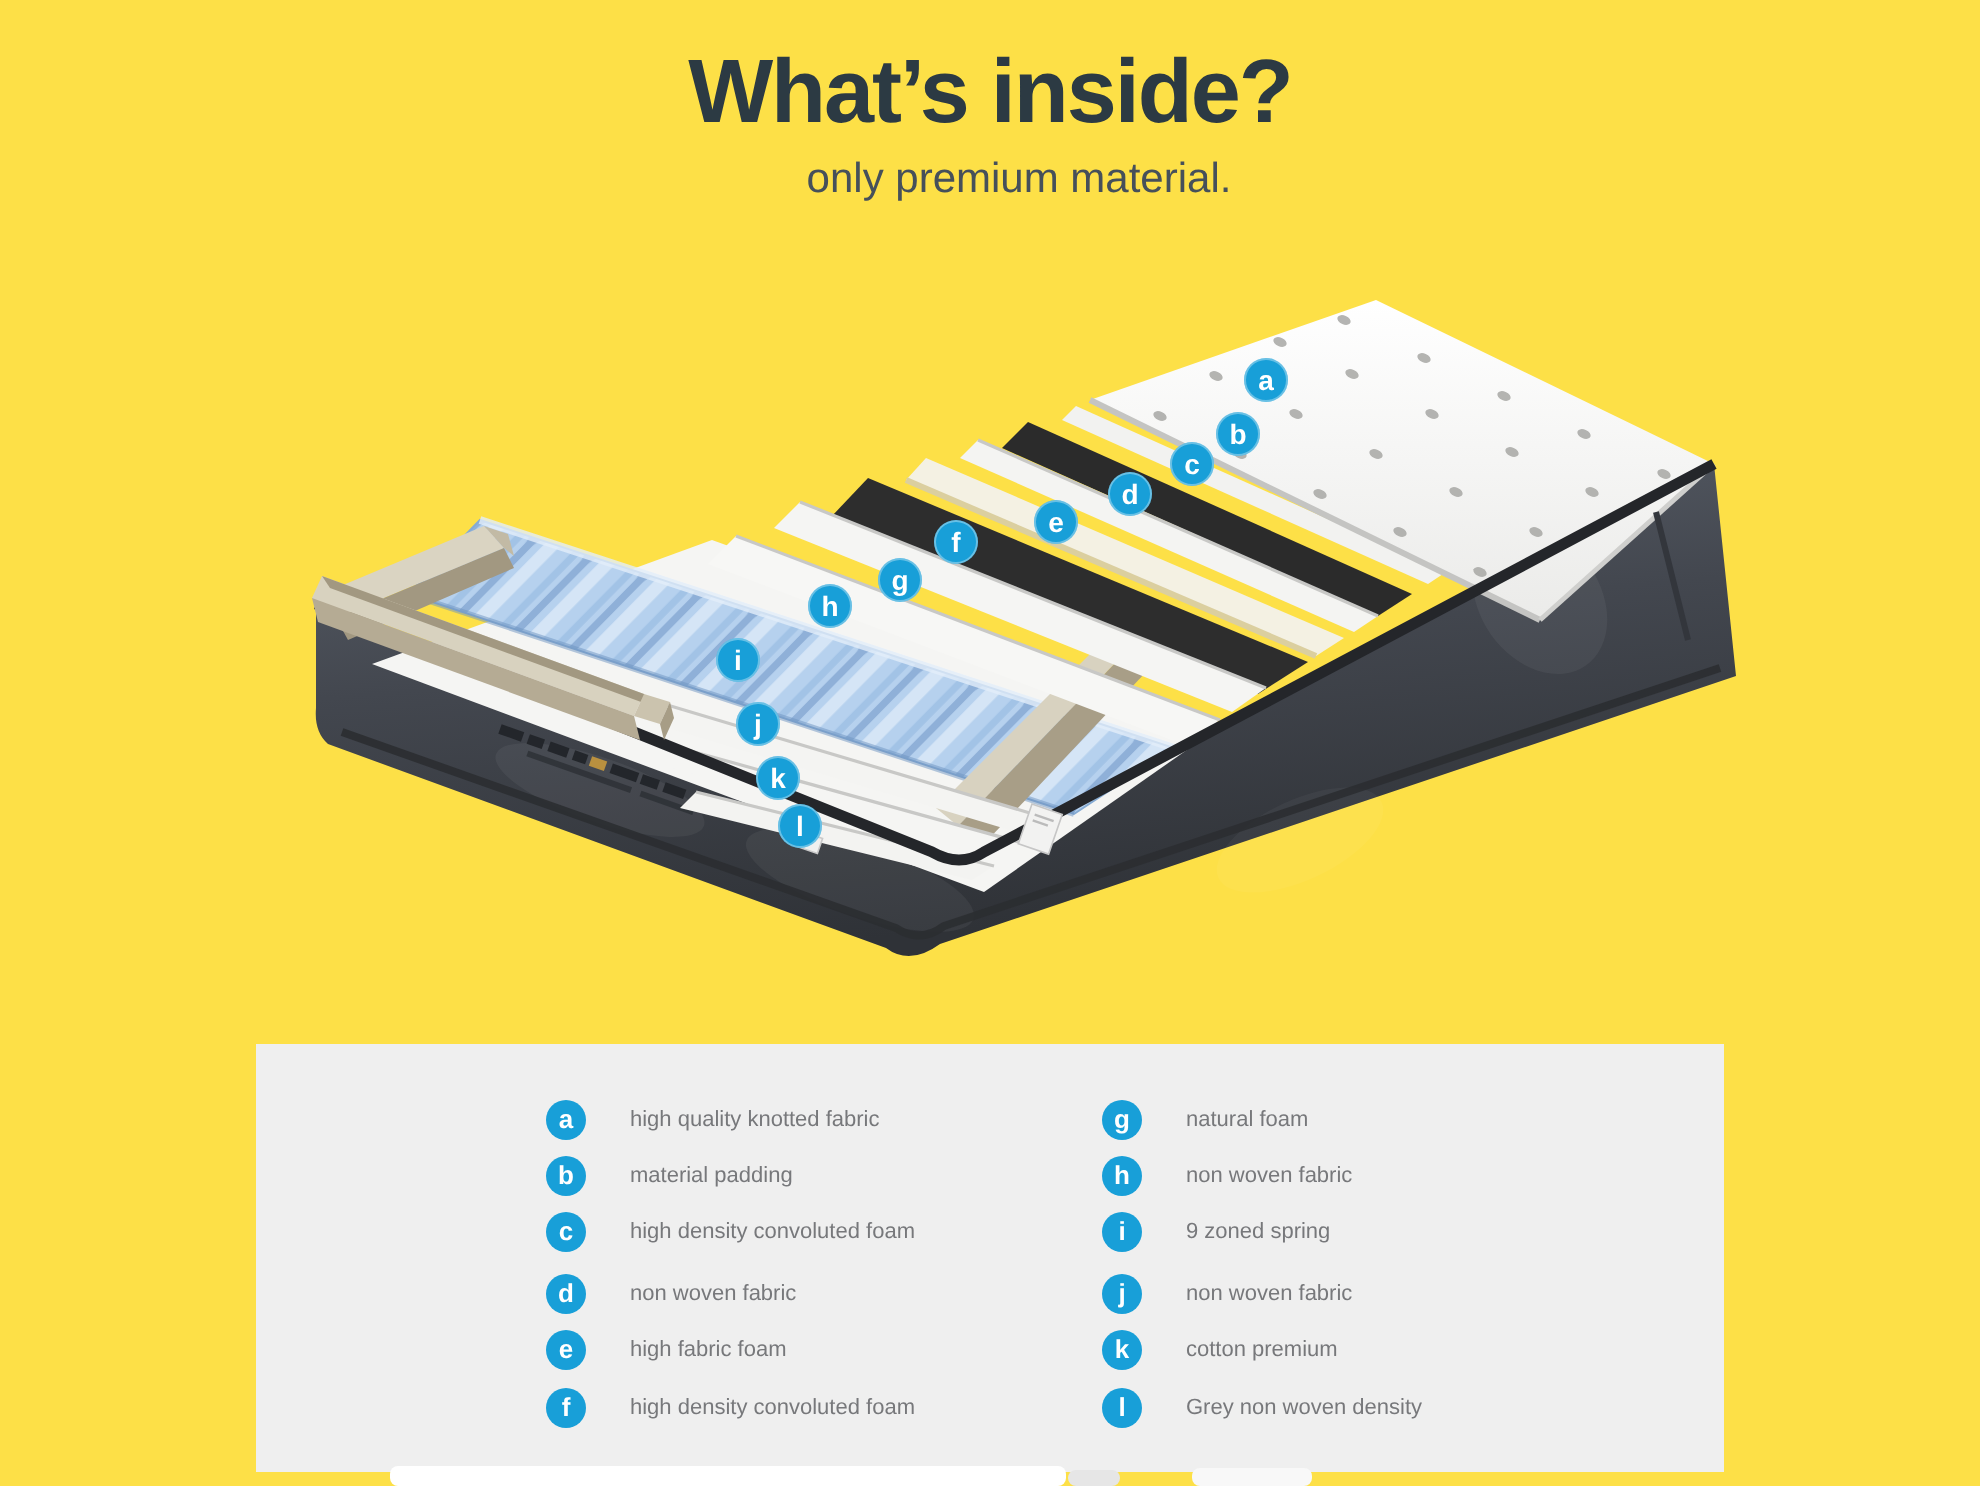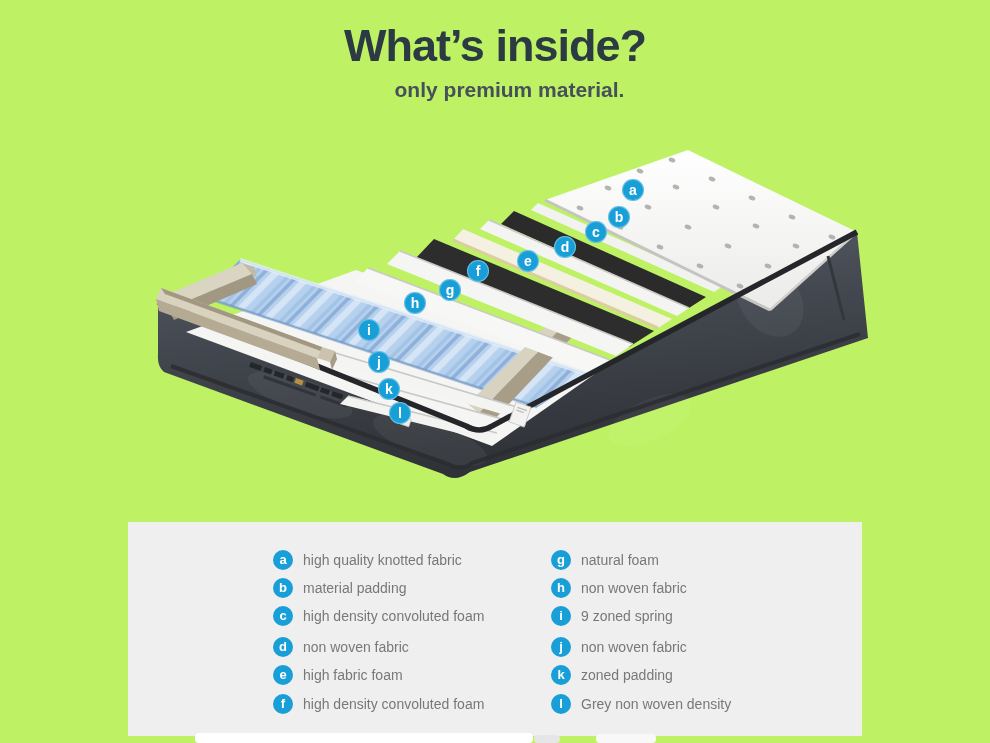--- a/index.html
+++ b/index.html
@@ -1,39 +1,39 @@
 <!DOCTYPE html>
 <html><head>
 <meta charset="utf-8">
 <style>
   html,body{margin:0;padding:0;background:#fff;}
   .stage{
-    position:relative;width:990px;height:743px;background:#bef264;overflow:hidden;
+    position:relative;width:990px;height:743px;background:#fde047;overflow:hidden;
     font-family:"Liberation Sans",sans-serif;
   }
   .hdr{position:absolute;left:0;top:0;width:990px;text-align:center;}
   .title{
     margin:0;padding-top:20px;font-size:45px;font-weight:800;letter-spacing:-1px;
     color:#2c3a43;
   }
-  .subtitle{margin:0;padding-top:6px;font-size:21px;font-weight:700;color:#46505a;padding-left:29px;}
+  .subtitle{margin:0;padding-top:6px;font-size:21px;font-weight:400;color:#46505a;padding-left:29px;}
   .illus{position:absolute;left:0;top:0;width:990px;height:743px;}
   .callout{
     position:absolute;width:22px;height:22px;border-radius:50%;
     background:#189fd8;color:#fff;text-align:center;
     font-size:14px;font-weight:700;line-height:22px;
     box-shadow:0 0 0 1px rgba(255,255,255,0.35) inset;
   }
   .panel{position:absolute;left:128px;top:522px;width:734px;height:214px;background:#efefef;}
   .legend-item{position:absolute;display:flex;align-items:center;height:20px;}
   .legend-item .dot{
     width:20px;height:20px;border-radius:50%;background:#189fd8;color:#fff;
     text-align:center;font-size:13px;font-weight:700;line-height:20px;flex:0 0 20px;
   }
-  .legend-item .lbl{margin-left:10px;font-size:14px;color:#77787b;white-space:nowrap;}
+  .legend-item .lbl{margin-left:22px;font-size:11px;color:#77787b;white-space:nowrap;}
   .col-a{left:145px;}
   .col-b{left:423px;}
   .r0{top:28px;} .r1{top:56px;} .r2{top:84px;} .r3{top:115px;} .r4{top:143px;} .r5{top:172px;}
   .wm{position:absolute;border-radius:4px;}
   .wm1{left:195px;top:733px;width:338px;height:10px;background:#ffffff;}
   .wm2{left:596px;top:734px;width:60px;height:9px;background:#f8f8f8;}
   .wm3{left:534px;top:735px;width:26px;height:8px;background:#e6e6e6;}
 </style>
 </head>
 <body>
@@ -224,21 +224,21 @@
     <div class="legend-item col-b r2">
       <span class="dot">i</span>
       <span class="lbl">9 zoned spring</span>
     </div>
     <div class="legend-item col-b r3">
       <span class="dot">j</span>
       <span class="lbl">non woven fabric</span>
     </div>
     <div class="legend-item col-b r4">
       <span class="dot">k</span>
-      <span class="lbl">zoned padding</span>
+      <span class="lbl">cotton premium</span>
     </div>
     <div class="legend-item col-b r5">
       <span class="dot">l</span>
       <span class="lbl">Grey non woven density</span>
     </div>
   </div>
 
   <div class="wm wm1"></div>
   <div class="wm wm2"></div>
   <div class="wm wm3"></div>

